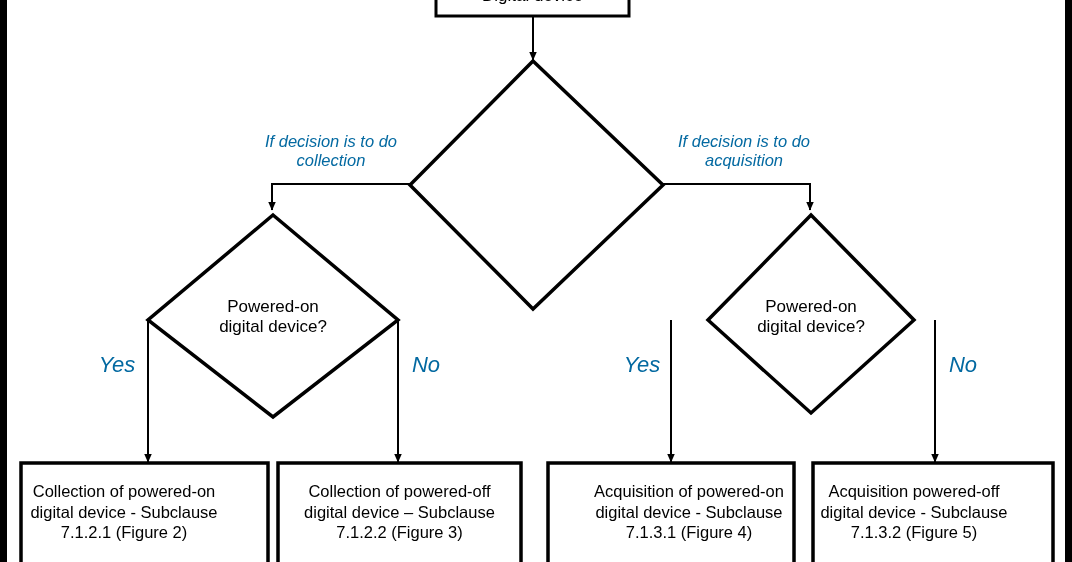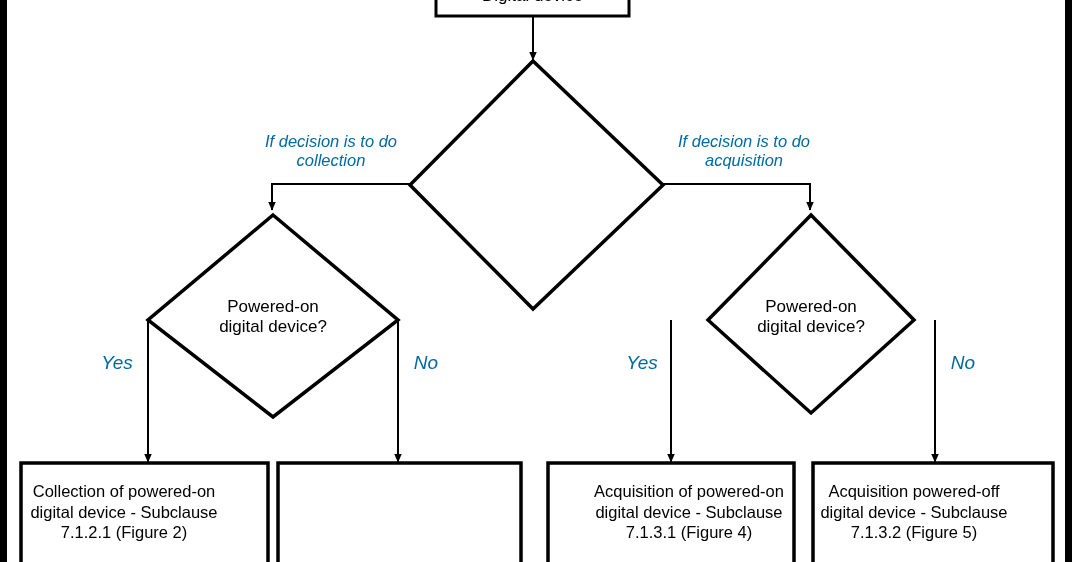--- a/index.html
+++ b/index.html
@@ -55,21 +55,21 @@
   }
   .box-text {
     position: absolute;
     text-align: center;
     color: #000000;
     font-size: 16.5px;
     line-height: 1.25;
     white-space: pre-line;
   }
   .diamond-text { font-size: 17px; }
-  .yn-label { font-size: 19px; font-style: italic; }
+  .yn-label { font-size: 22px; font-style: italic; }
 </style>
 </head>
 <body>
 
 <div id="page">
 
   <div class="frame-edge left"></div>
   <div class="frame-edge right"></div>
 
   <svg id="svg-layer" viewBox="0 0 1072 562">
@@ -127,20 +127,23 @@
   <div class="edge-label yn-label" style="left:404px; top:352px; width:44px;">No</div>
 
   <div class="edge-label yn-label" style="left:620px; top:352px; width:44px;">Yes</div>
 
   <div class="edge-label yn-label" style="left:941px; top:352px; width:44px;">No</div>
 
   <div class="box-text" style="left:24px; top:481px; width:200px;">Collection of powered-on
 digital device - Subclause
 7.1.2.1  (Figure 2)</div>
 
+  <div class="box-text" style="left:281px; top:481px; width:237px;">Collection of powered-off
+digital device – Subclause
+7.1.2.2 (Figure 3)</div>
 
   <div class="box-text" style="left:551px; top:481px; width:276px;">Acquisition of powered-on
 digital device - Subclause
 7.1.3.1 (Figure 4)</div>
 
   <div class="box-text" style="left:816px; top:481px; width:196px;">Acquisition powered-off
 digital device - Subclause
 7.1.3.2 (Figure 5)</div>
 
 </div>

